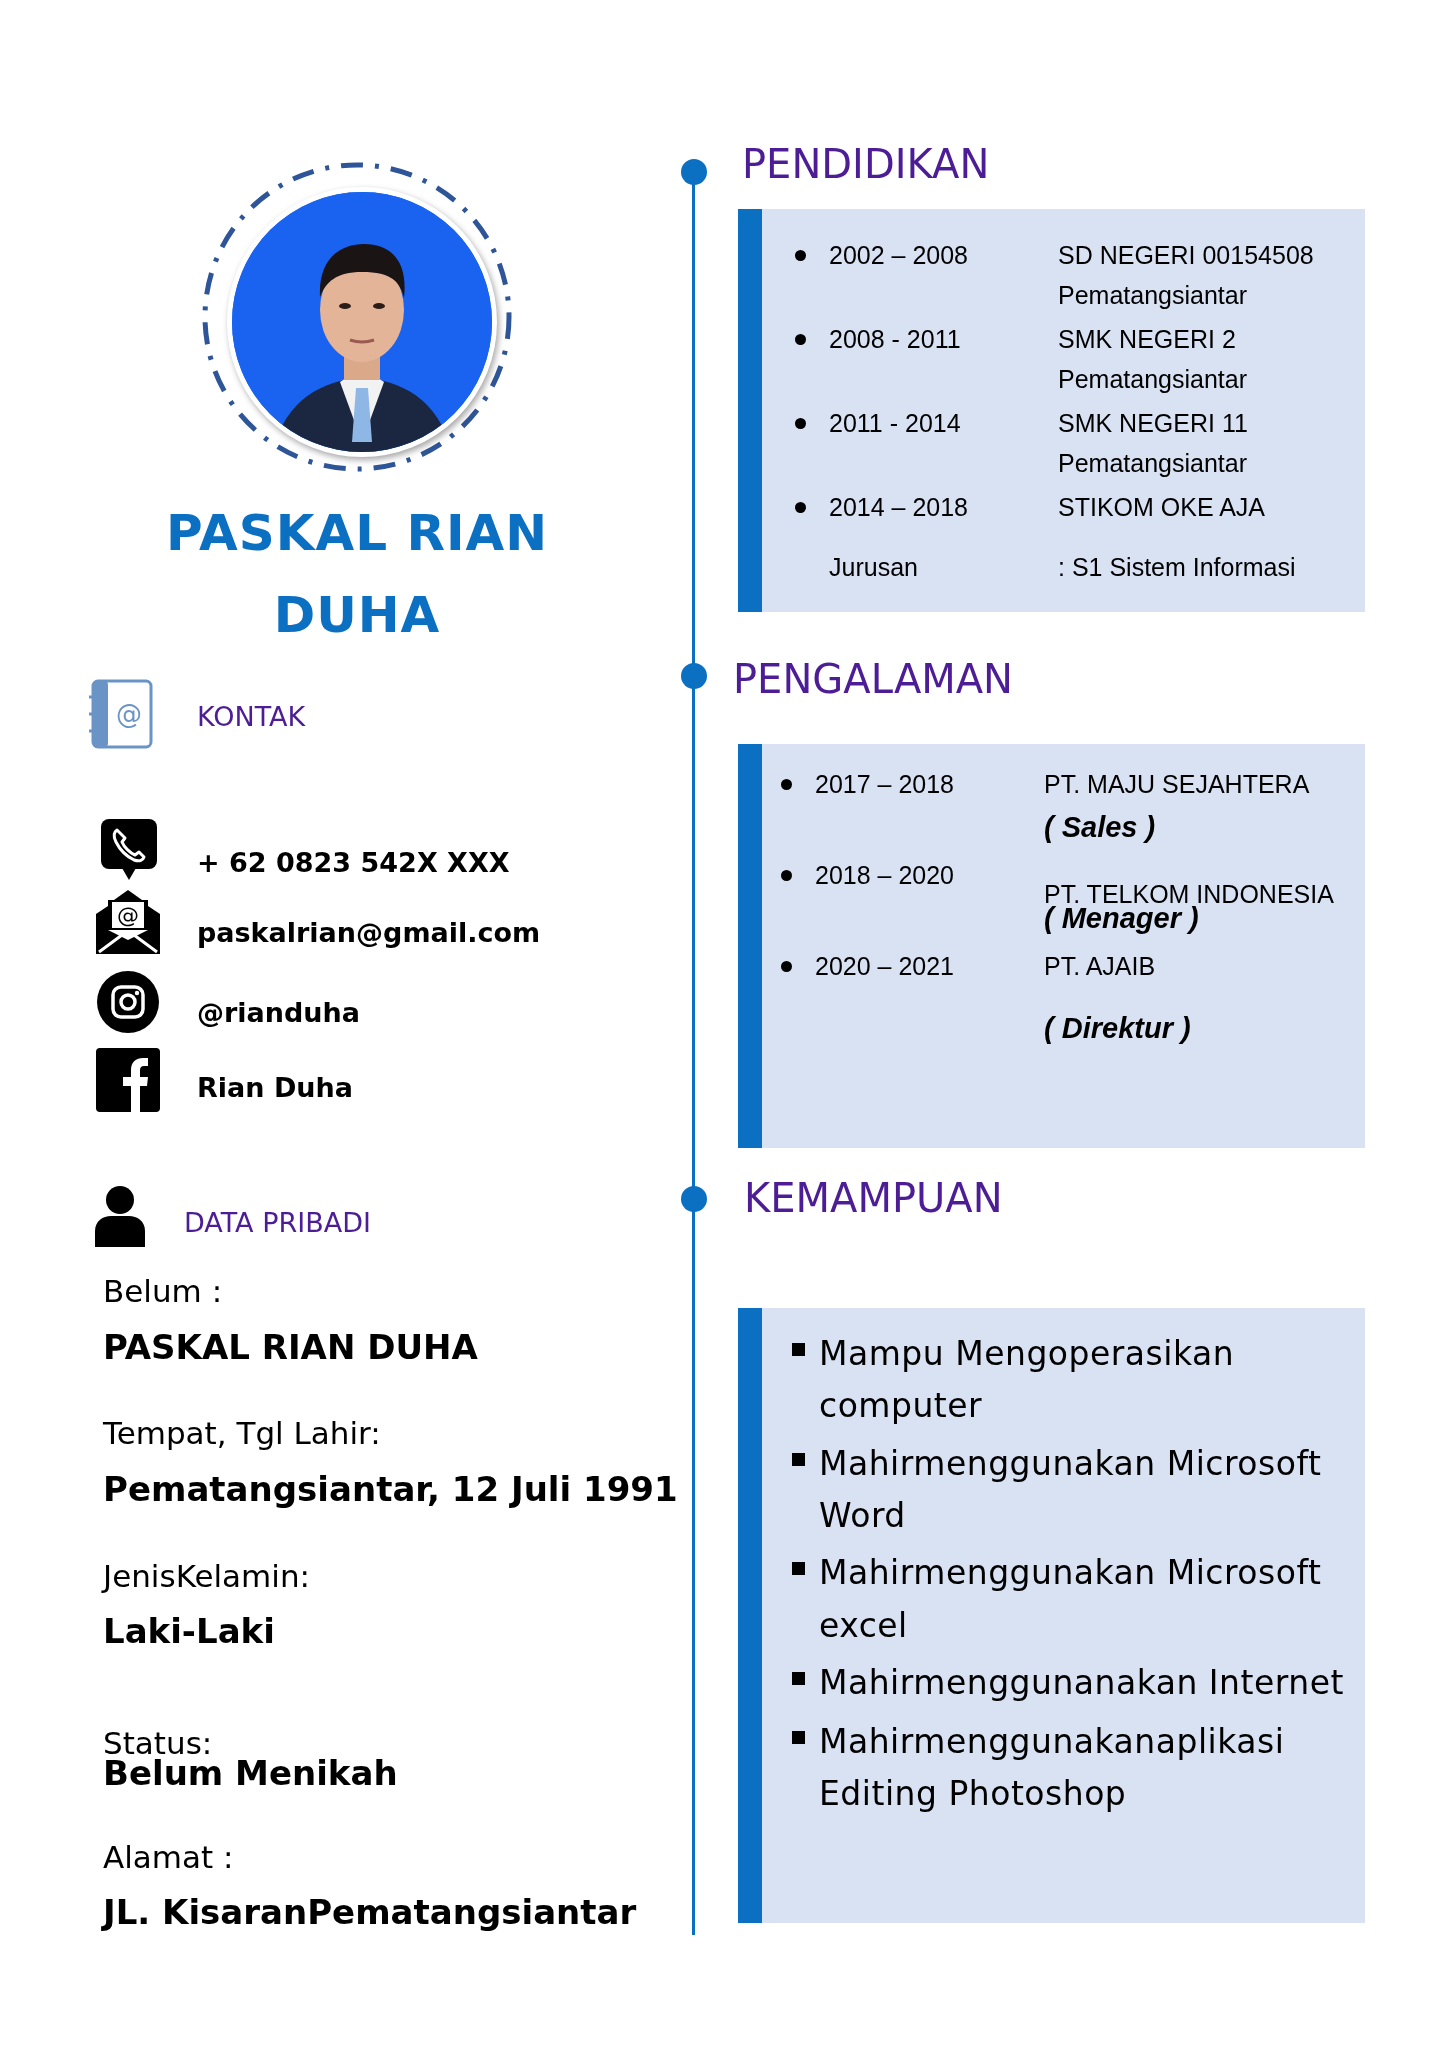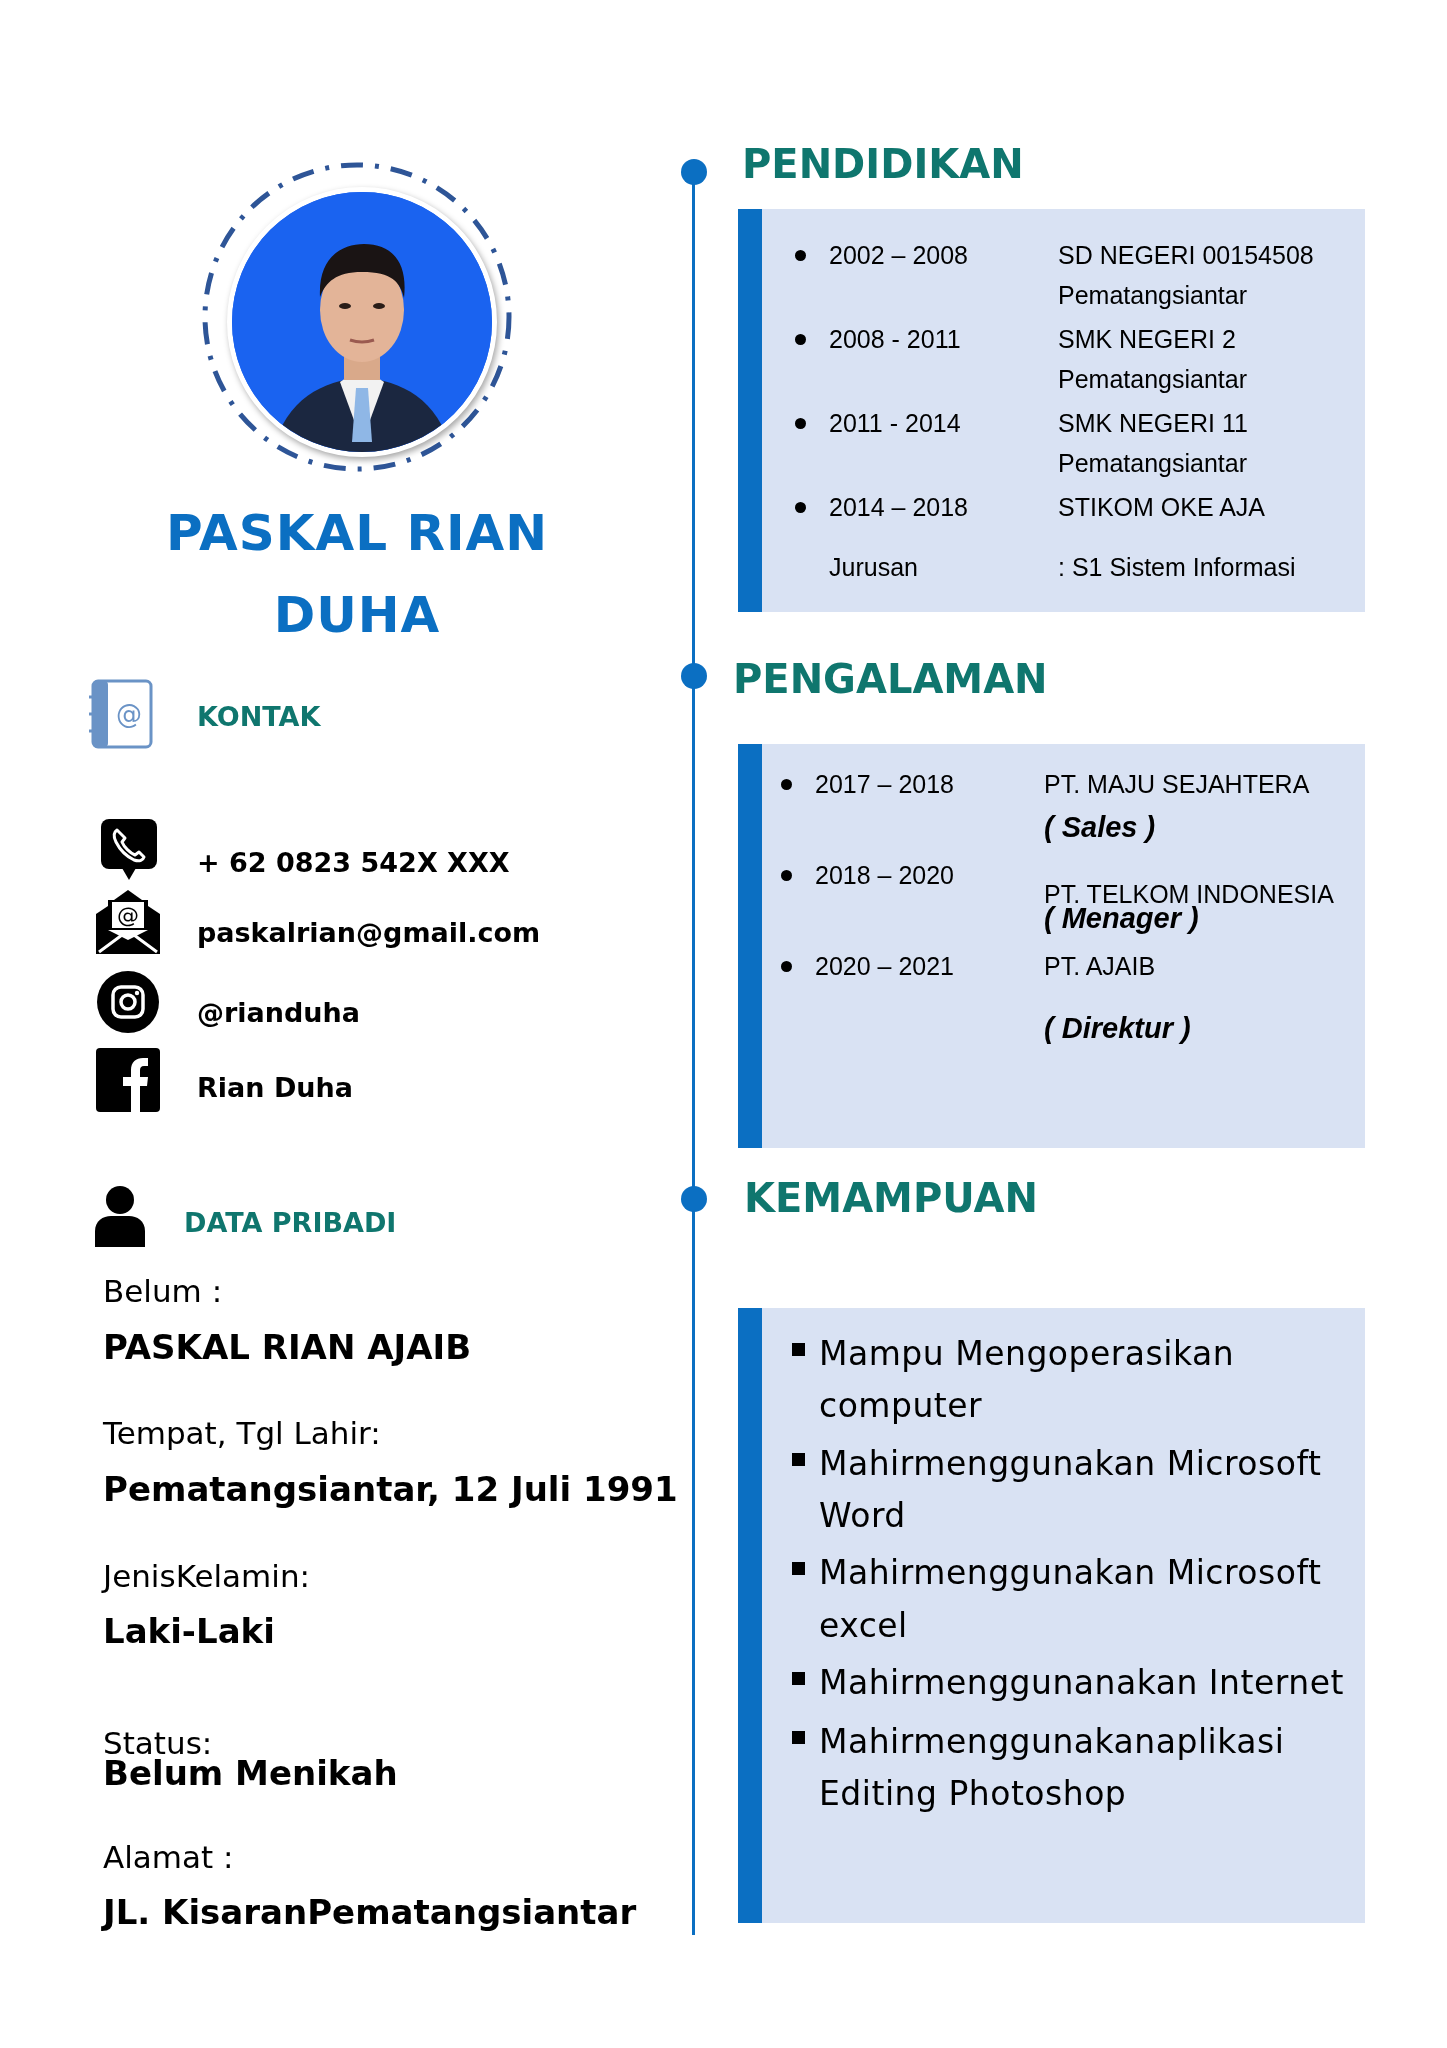--- a/index.html
+++ b/index.html
@@ -7,21 +7,21 @@
          font-family:"Liberation Sans", "DejaVu Sans", sans-serif; color:#000; }
 
   
   .photo-ring { position:absolute; left:200px; top:160px; width:314px; height:314px; border-radius:50%; }
   .photo { position:absolute; left:227px; top:187px; width:260px; height:260px; border-radius:50%;
            background:#1a63f0; border:5px solid #fff; box-shadow:2px 3px 6px rgba(0,0,0,0.35); overflow:hidden; }
 
   .name-line { position:absolute; left:100px; width:514px; text-align:center;
                font-family:"DejaVu Sans", sans-serif; font-weight:bold; font-size:50px; letter-spacing:1px; color:#0b6fc2; line-height:60px; }
 
-  .section-title { position:absolute; font-weight:bold; color:#0f766e; font-family:"DejaVu Sans", sans-serif; }
+  .section-title { position:absolute; font-weight:normal; color:#4c1d95; font-family:"DejaVu Sans", sans-serif; }
   .left-title { font-size:27px; line-height:46px; }
   .right-title { font-size:40px; line-height:48px; }
 
   .contact-text { position:absolute; left:197px; font-weight:bold; font-size:27px; line-height:40px; font-family:"DejaVu Sans", sans-serif; }
   .icon { position:absolute; }
 
   .pd-label { position:absolute; left:103px; font-size:31px; line-height:38px; font-family:"DejaVu Sans", sans-serif; }
   .pd-value { position:absolute; left:103px; font-size:34px; font-weight:bold; line-height:40px; font-family:"DejaVu Sans", sans-serif; }
 
   
@@ -123,21 +123,21 @@
 
 <div class="icon" style="left:93px; top:1185px; width:54px; height:64px;">
   <svg viewBox="0 0 54 64" width="54" height="64">
     <circle cx="27" cy="15" r="14" fill="#000"></circle>
     <path d="M2 62 L2 46 C2 36 10 31 18 31 L36 31 C44 31 52 36 52 46 L52 62 Z" fill="#000"></path>
   </svg>
 </div>
 <div class="section-title left-title" style="left:184px; top:1200px;">DATA PRIBADI</div>
 
 <div class="pd-label" style="top:1272px;">Belum :</div>
-<div class="pd-value" style="top:1327px;">PASKAL RIAN AJAIB</div>
+<div class="pd-value" style="top:1327px;">PASKAL RIAN DUHA</div>
 
 <div class="pd-label" style="top:1414px;">Tempat, Tgl Lahir:</div>
 <div class="pd-value" style="top:1469px;">Pematangsiantar, 12 Juli 1991</div>
 
 <div class="pd-label" style="top:1557px;">JenisKelamin:</div>
 <div class="pd-value" style="top:1611px;">Laki-Laki</div>
 
 <div class="pd-label" style="top:1699px;margin-top:25px;">Status:</div>
 <div class="pd-value" style="top:1753px;">Belum Menikah</div>
 

